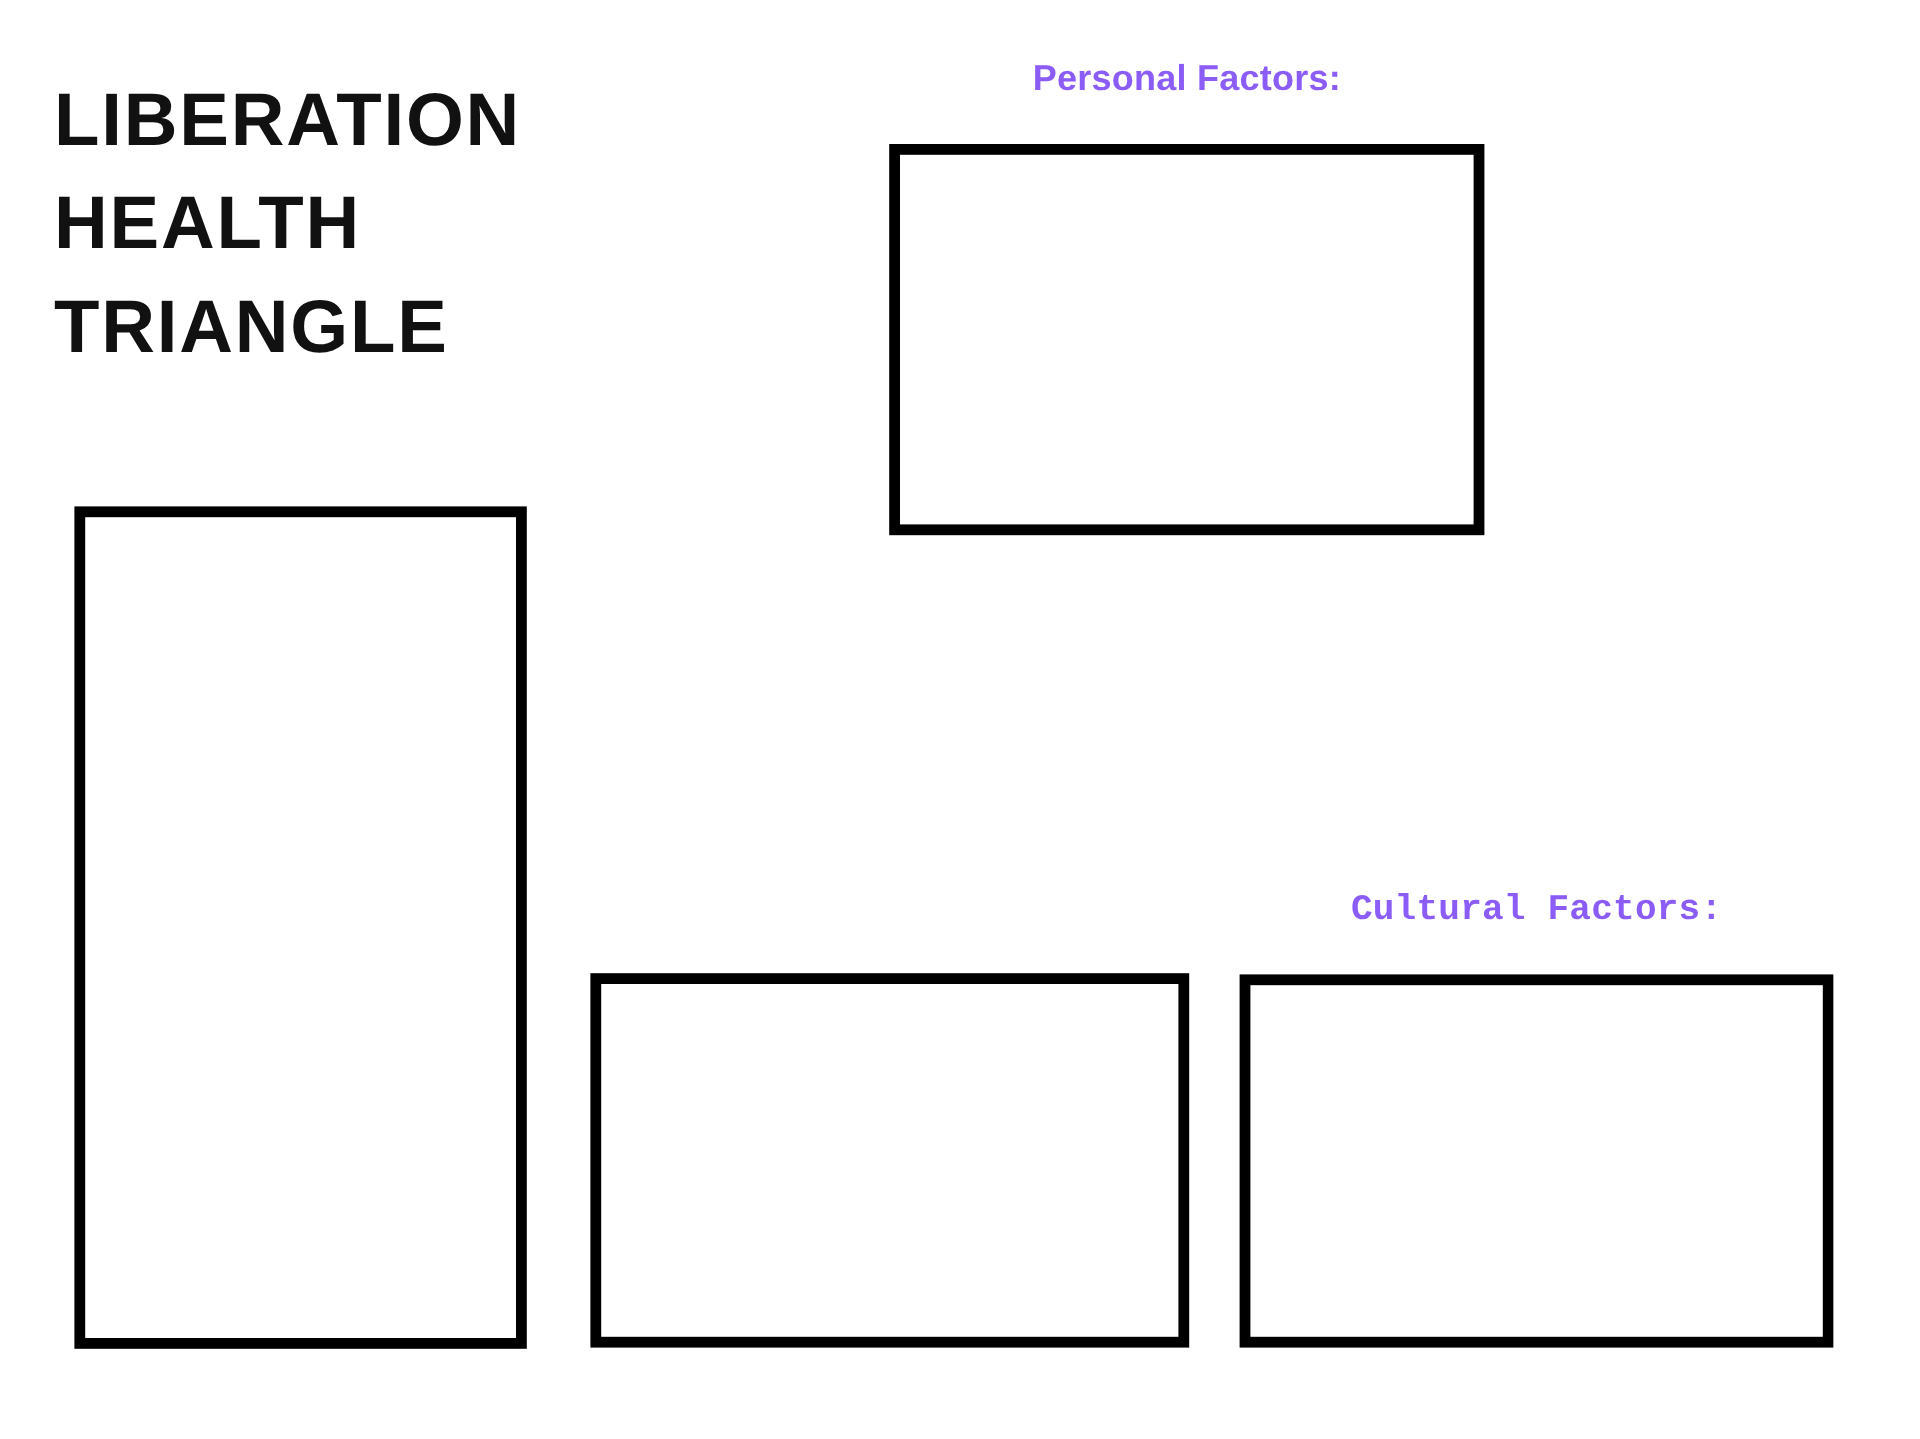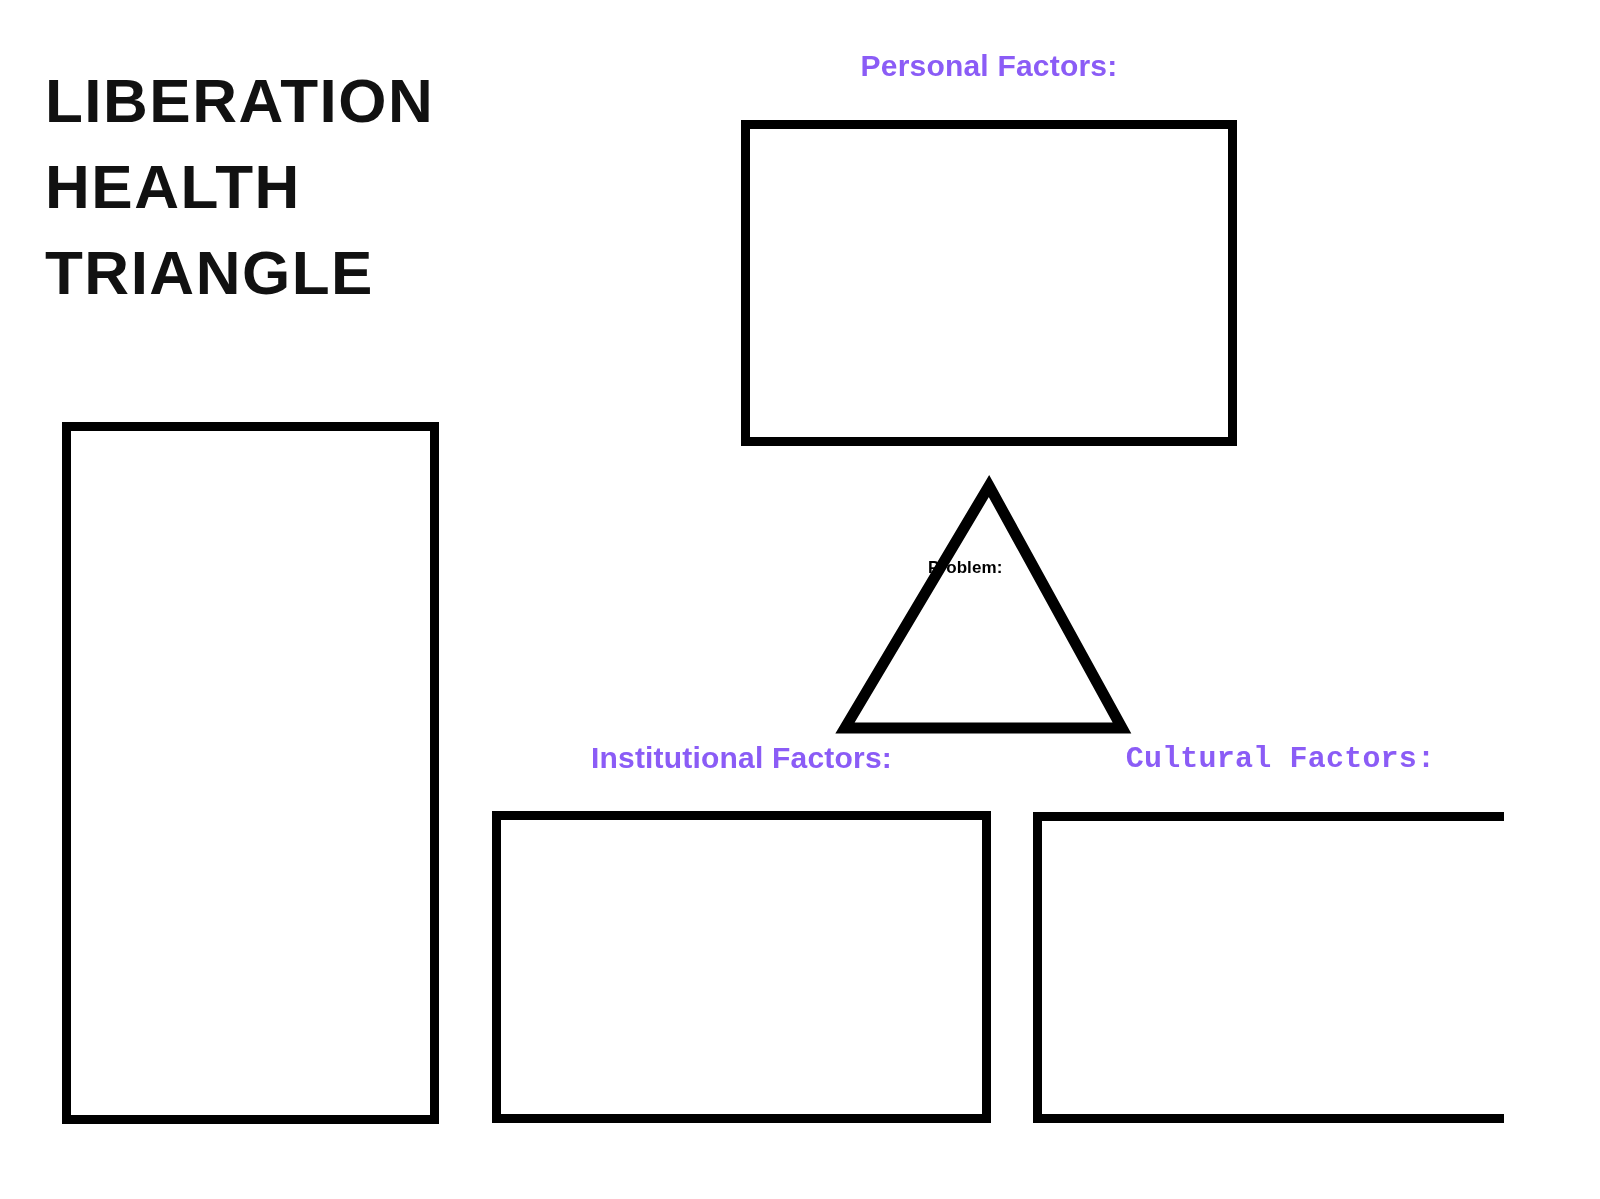--- a/index.html
+++ b/index.html
@@ -12,20 +12,21 @@
     font-family: "Liberation Sans", sans-serif;
     color: #000000;
   }
 
   #canvas {
     position: relative;
     width: 1504px;
     height: 1199px;
     background: #ffffff;
     overflow: hidden;
+    padding-left: 24px;
   }
 
   
   .worksheet-title {
     position: absolute;
     left: 45px;
     top: 58px;
     width: 520px;
     font-family: "Liberation Sans", sans-serif;
     font-weight: bold;
@@ -107,26 +108,19 @@
 
   <div class="worksheet-title" id="worksheet-title">LIBERATION
 HEALTH
 TRIANGLE</div>
 
   <div class="field-box" id="box-action-steps"></div>
 
   <div class="section-label" id="label-personal">Personal Factors:</div>
   <div class="field-box" id="box-personal"></div>
 
-  <div class="section-label" id="label-institutional">Institutional Factors:</div>
   <div class="field-box" id="box-institutional"></div>
 
   <div class="field-box" id="box-cultural"></div>
   <div class="section-label" id="label-cultural">Cultural Factors:</div>
 
-  <div id="problem-triangle-wrap">
-    <svg viewBox="0 0 310 270" xmlns="http://www.w3.org/2000/svg">
-      <polygon points="161,16 294,258 17,258" fill="#ffffff" stroke="#000000" stroke-width="11" stroke-linejoin="miter"></polygon>
-    </svg>
-    <div class="problem-label">Problem:</div>
-  </div>
 
 </div>
 
 </body></html>

